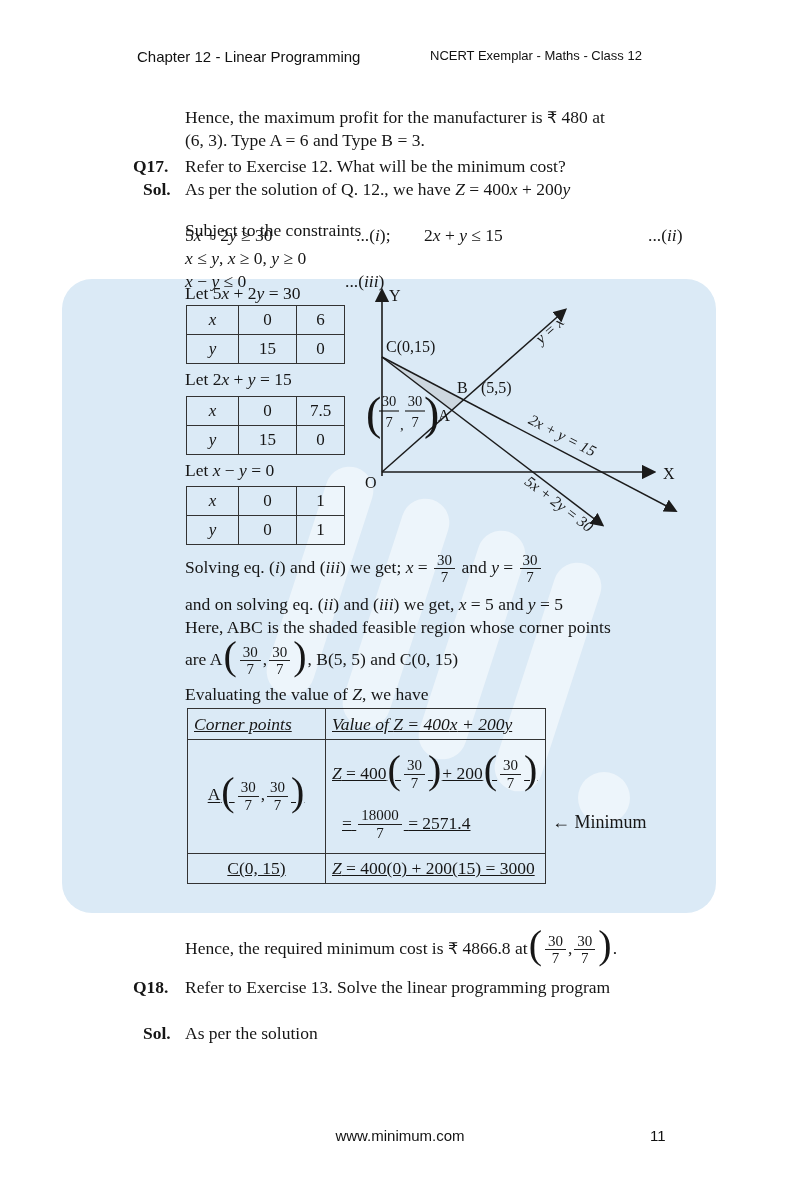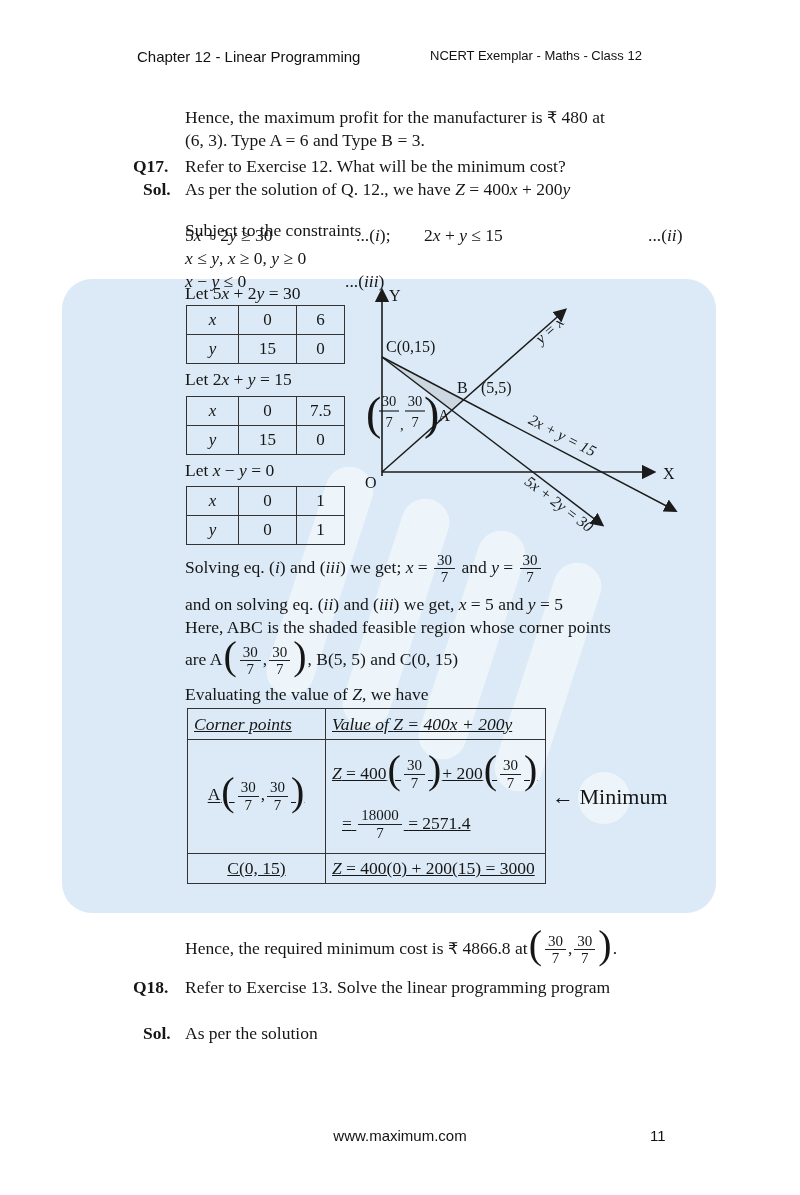--- a/index.html
+++ b/index.html
@@ -40,21 +40,21 @@
   .are{left:185px;top:636px;height:46px;line-height:46px;}
   .evalz{left:185px;top:684px;}
   .ctab{left:187px;top:708px;border-collapse:collapse;text-decoration:underline;}
   .ctab td{border:1.4px solid #333;padding:0 6px;font-size:17.5px;vertical-align:middle;}
   .ctab .hrow td{height:30px;font-style:italic;}
   .ctab .c1c{text-align:center;}
   .rA{height:114px;}
   .rB td,.rC td{height:29px;}
   .z-line1{line-height:52px;height:52px;white-space:nowrap;}
   .z-line2{line-height:48px;height:48px;white-space:nowrap;padding-left:10px;}
-  .min{left:552px;top:784px;font-size:22px;}
+  .min{left:552px;top:812px;font-size:18px;}
   .outro{left:185px;top:922px;height:52px;line-height:52px;}
   .q18l{left:133px;top:977px;} .q18a{left:185px;top:977px;}
   .q18b{left:185px;top:1000px;}
   .sol18l{left:143px;top:1023px;} .sol18t{left:185px;top:1023px;}
   
   .fr{display:inline-block;text-align:center;vertical-align:middle;line-height:1.12;font-size:15px;margin:0 2px;}
   .fr .n{display:block;padding:0 3px;}
   .fr .d{display:block;border-top:1.2px solid #222;padding:0 3px;}
   .bp{font-size:40px;line-height:0;vertical-align:-0.1em;font-weight:400;margin:0 1px;}
   .rupee{font-family:"DejaVu Sans",sans-serif;font-size:16px;}
@@ -244,15 +244,15 @@
     <span>Hence, the required minimum cost is</span>
     <span class="rupee">₹</span>
     <span>4866.8 at</span><span class="bp">(</span><span class="fr"><span class="n">30</span><span class="d">7</span></span><span>,</span><span class="fr"><span class="n">30</span><span class="d">7</span></span><span class="bp">)</span><span>.</span>
   </div>
 
   <div class="abs b q18l">Q18.</div>
   <div class="abs q18a">Refer to Exercise 13. Solve the linear programming program</div>
   <div class="abs b sol18l">Sol.</div>
   <div class="abs sol18t">As per the solution</div>
 
-  <div class="abs sans fu">www.maximum.com</div>
+  <div class="abs sans fu">www.minimum.com</div>
   <div class="abs sans fp">11</div>
 </div>
 
 </body></html>

